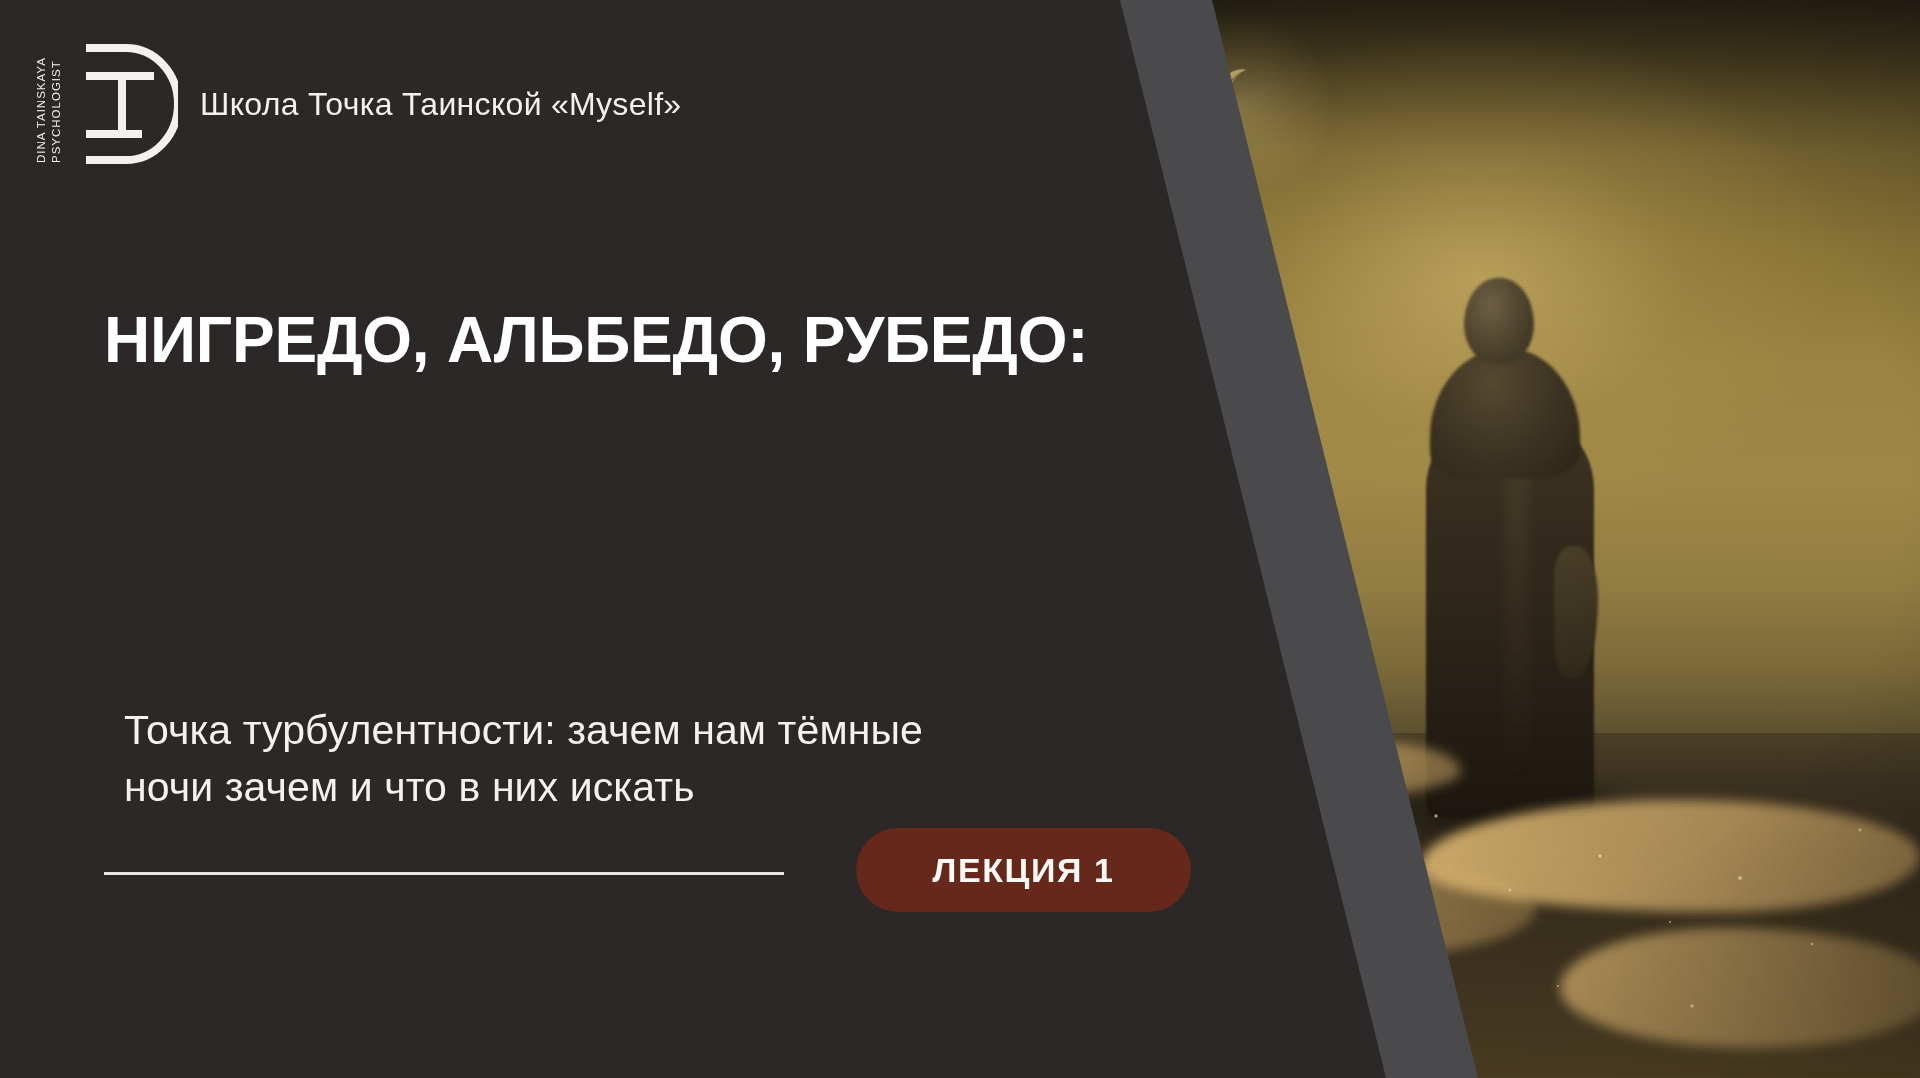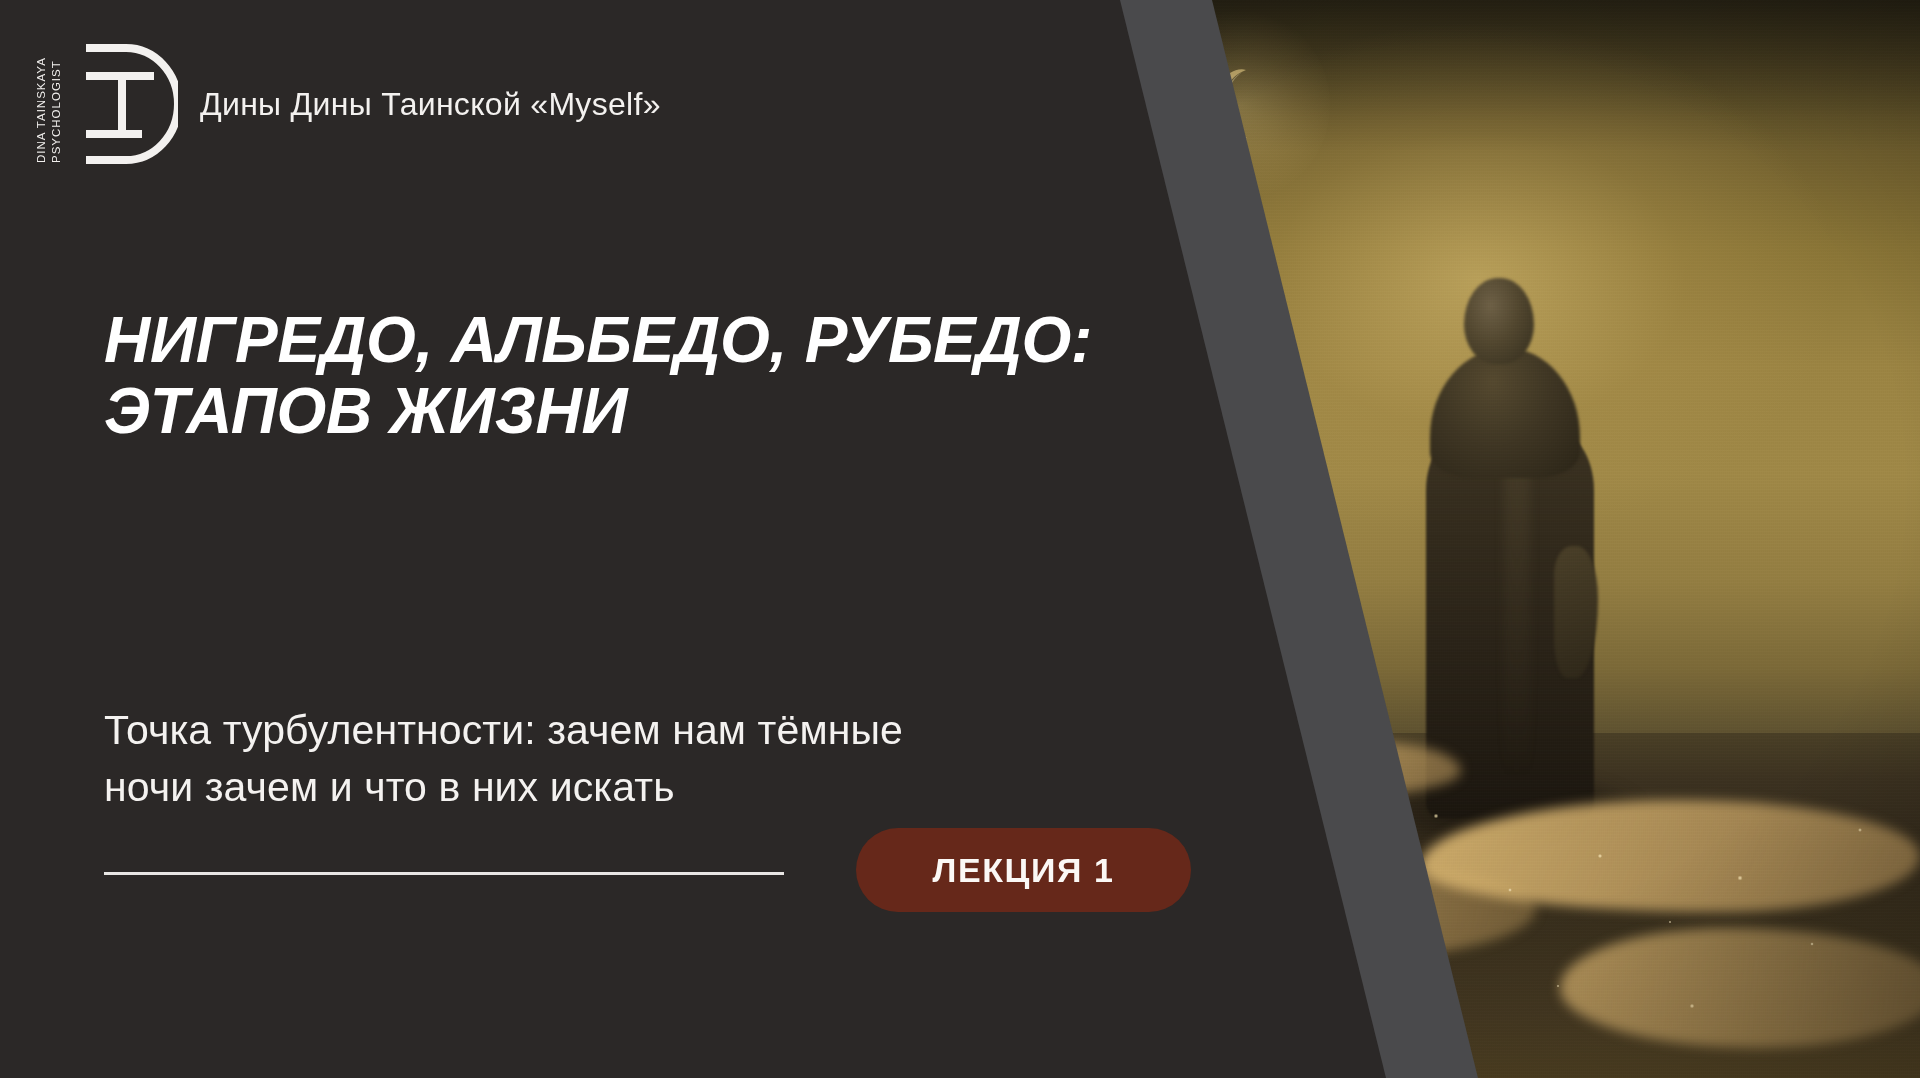--- a/index.html
+++ b/index.html
@@ -253,33 +253,33 @@
     position:absolute;
     left:104px; top:305px;
     width:1040px;
     color:#ffffff;
     font-size:64px;
     font-weight:700;
     line-height:1.11;
     letter-spacing:-0.2px;
     text-transform:uppercase;
   }
-  .title span { display:block; white-space:nowrap;font-style:italic; }
+  .title span { display:block; white-space:nowrap; }
 
   .subtitle {
     position:absolute;
     left:104px; top:702px;
     width:1190px;
     color:#f4f2f0;
     font-size:41px;
     font-weight:400;
     line-height:1.40;
     letter-spacing:0.1px;
   }
-  .subtitle span { display:block; white-space:nowrap; }
+  .subtitle span { display:block; white-space:nowrap;margin-left:20px; }
 
   .rule {
     position:absolute;
     left:104px; top:872px;
     width:680px; height:3px;
     background:#e8e6e4;
   }
 
   .badge {
     position:absolute;
@@ -347,26 +347,25 @@
       </div>
       <div class="logo-glyph">
         <svg viewBox="0 0 96 124" width="96" height="124">
           <path d="M4 6 H44 A52 56 0 0 1 44 118 H4" fill="none" stroke="#f3f1ef" stroke-width="8"></path>
           <path d="M4 34 H72" stroke="#f3f1ef" stroke-width="8" fill="none"></path>
           <path d="M4 92 H60" stroke="#f3f1ef" stroke-width="8" fill="none"></path>
           <path d="M40 34 V92" stroke="#f3f1ef" stroke-width="8" fill="none"></path>
         </svg>
       </div>
     </div>
-    <div class="brand-text">Дины Дины Таинской «Myself»</div>
+    <div class="brand-text">Школа Точка Таинской «Myself»</div>
   </div>
 
   <h1 class="title">
     <span>НИГРЕДО, АЛЬБЕДО, РУБЕДО:</span>
-    <span>ЭТАПОВ ЖИЗНИ</span>
   </h1>
 
   <div class="subtitle">
     <span>Точка турбулентности: зачем нам тёмные</span>
     <span>ночи зачем и что в них искать</span>
   </div>
 
   <div class="rule"></div>
 
   <div class="badge">Лекция 1</div>

